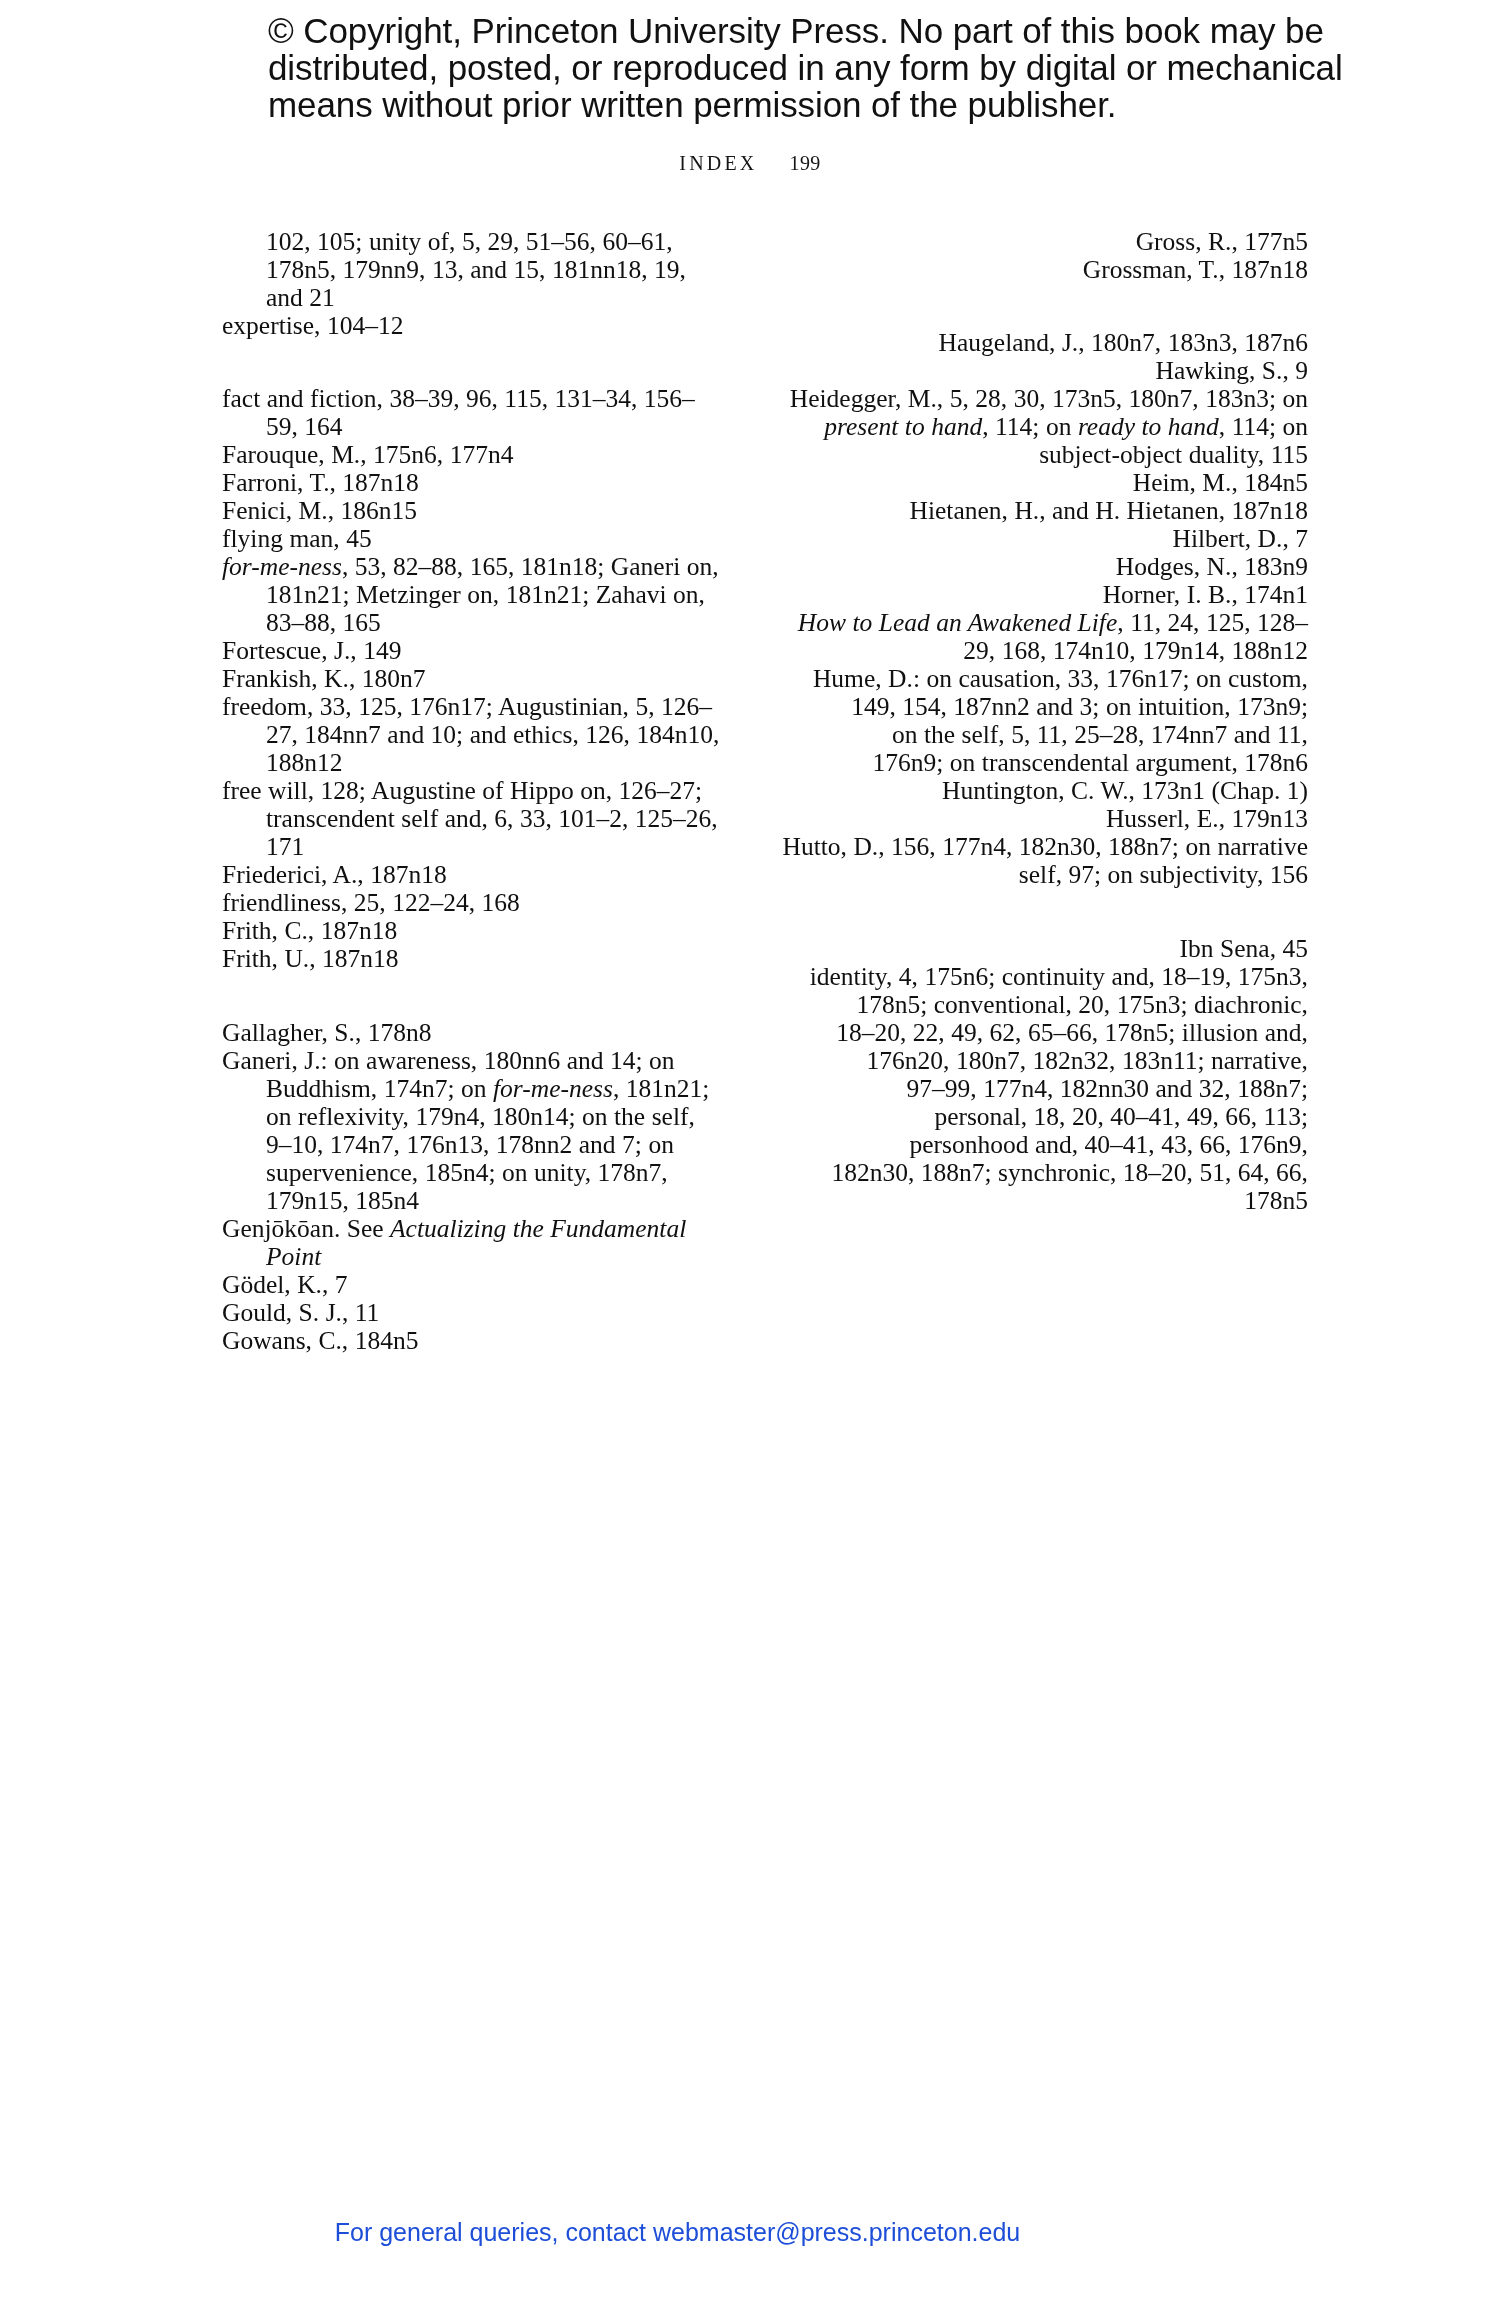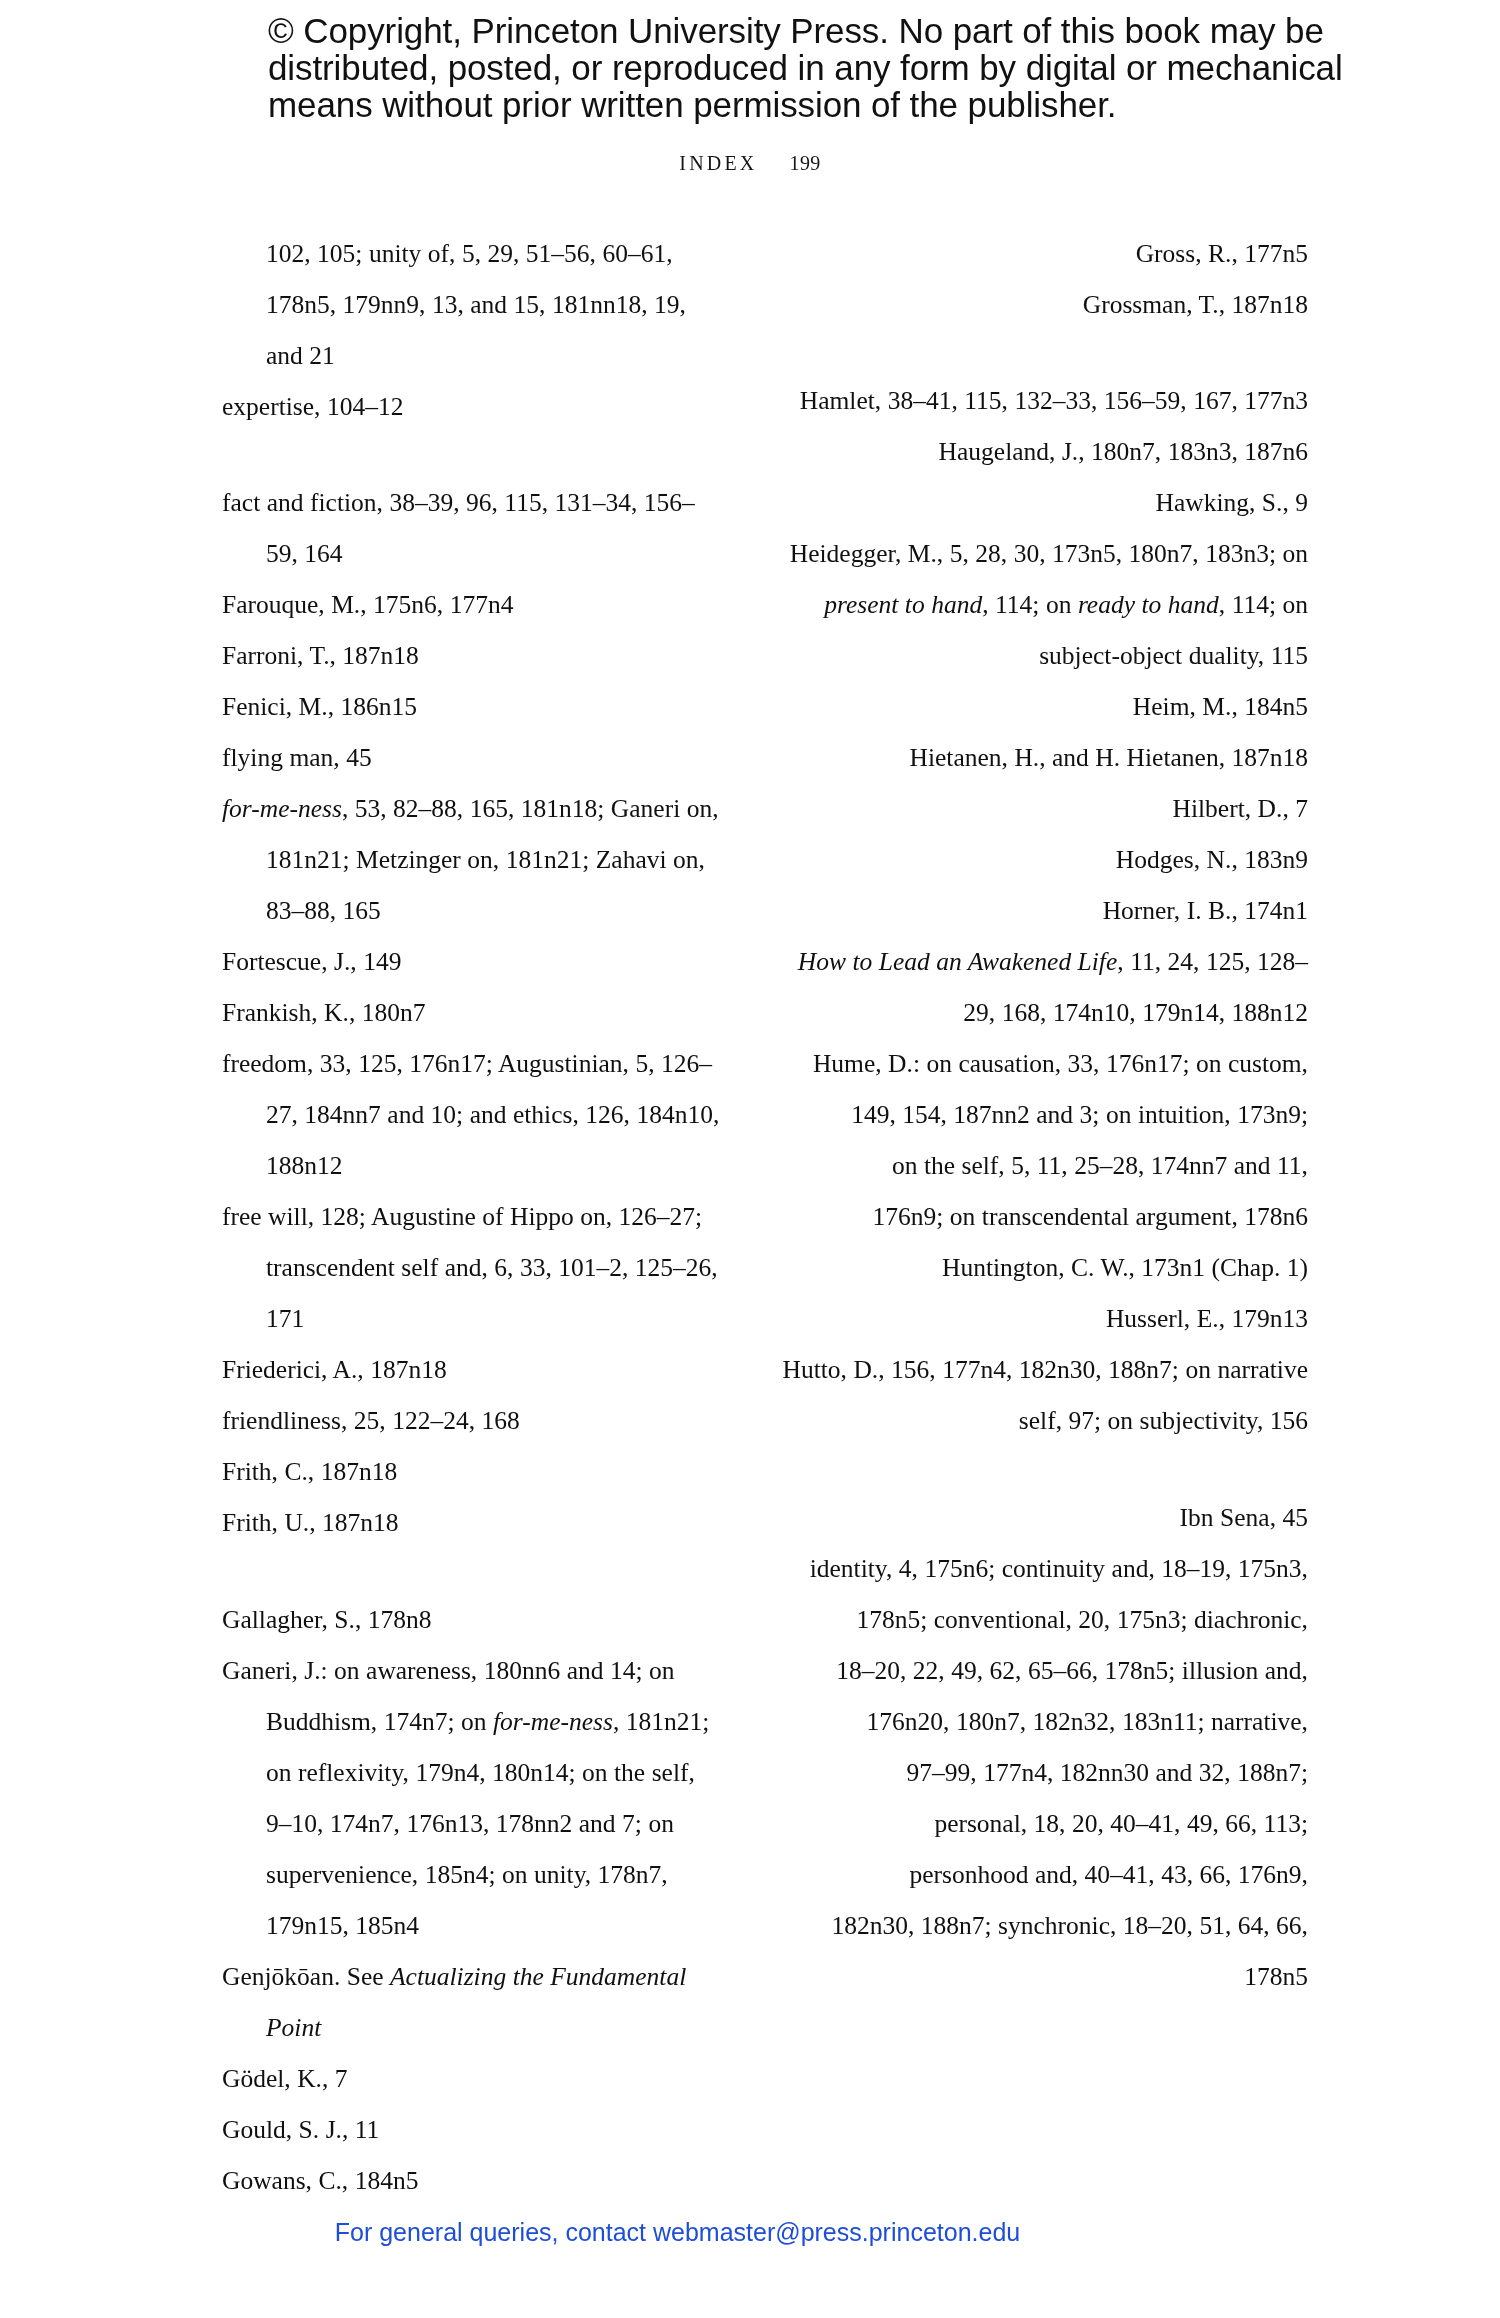--- a/index.html
+++ b/index.html
@@ -56,21 +56,21 @@
     position: absolute;
     top: 228px;
     left: 0;
     width: 1500px;
     height: 1930px;
   }
   .col {
     position: absolute;
     top: 0;
     font-size: 25.5px;
-    line-height: 51px;
+    line-height: 28px;
   }
   .col-left  { left: 222px;  width: 500px; }
   .col-right { left: 778px;  width: 530px; text-align: right; }
 
   .entry {
     margin: 0;
     padding-left: 44px;
     text-indent: -44px;
     word-spacing: 0.1px;
   }
@@ -132,21 +132,20 @@
       <p class="entry"><span>Ganeri, J.: on awareness, 180nn6 and 14; on Buddhism, 174n7; on </span><i>for-me-ness</i><span>, 181n21; on reflexivity, 179n4, 180n14; on the self, 9–10, 174n7, 176n13, 178nn2 and 7; on supervenience, 185n4; on unity, 178n7, 179n15, 185n4</span></p>
       <p class="entry"><span>Genjōkōan. See </span><i>Actualizing the Fundamental Point</i></p>
       <p class="entry">Gödel, K., 7</p>
       <p class="entry">Gould, S. J., 11</p>
       <p class="entry">Gowans, C., 184n5</p>
     </div>
   <div class="col col-right" id="col-right">
       <p class="entry">Gross, R., 177n5</p>
       <p class="entry">Grossman, T., 187n18</p>
       <span class="gap"></span>
-      <p class="entry">Hamlet, 38–41, 115, 132–33, 156–59, 167, 177n3</p>
       <p class="entry">Haugeland, J., 180n7, 183n3, 187n6</p>
       <p class="entry">Hawking, S., 9</p>
       <p class="entry"><span>Heidegger, M., 5, 28, 30, 173n5, 180n7, 183n3; on </span><i>present to hand</i><span>, 114; on </span><i>ready to hand</i><span>, 114; on subject-object duality, 115</span></p>
       <p class="entry">Heim, M., 184n5</p>
       <p class="entry">Hietanen, H., and H. Hietanen, 187n18</p>
       <p class="entry">Hilbert, D., 7</p>
       <p class="entry">Hodges, N., 183n9</p>
       <p class="entry">Horner, I. B., 174n1</p>
       <p class="entry"><i>How to Lead an Awakened Life</i><span>, 11, 24, 125, 128–29, 168, 174n10, 179n14, 188n12</span></p>
       <p class="entry">Hume, D.: on causation, 33, 176n17; on custom, 149, 154, 187nn2 and 3; on intuition, 173n9; on the self, 5, 11, 25–28, 174nn7 and 11, 176n9; on transcendental argument, 178n6</p>

